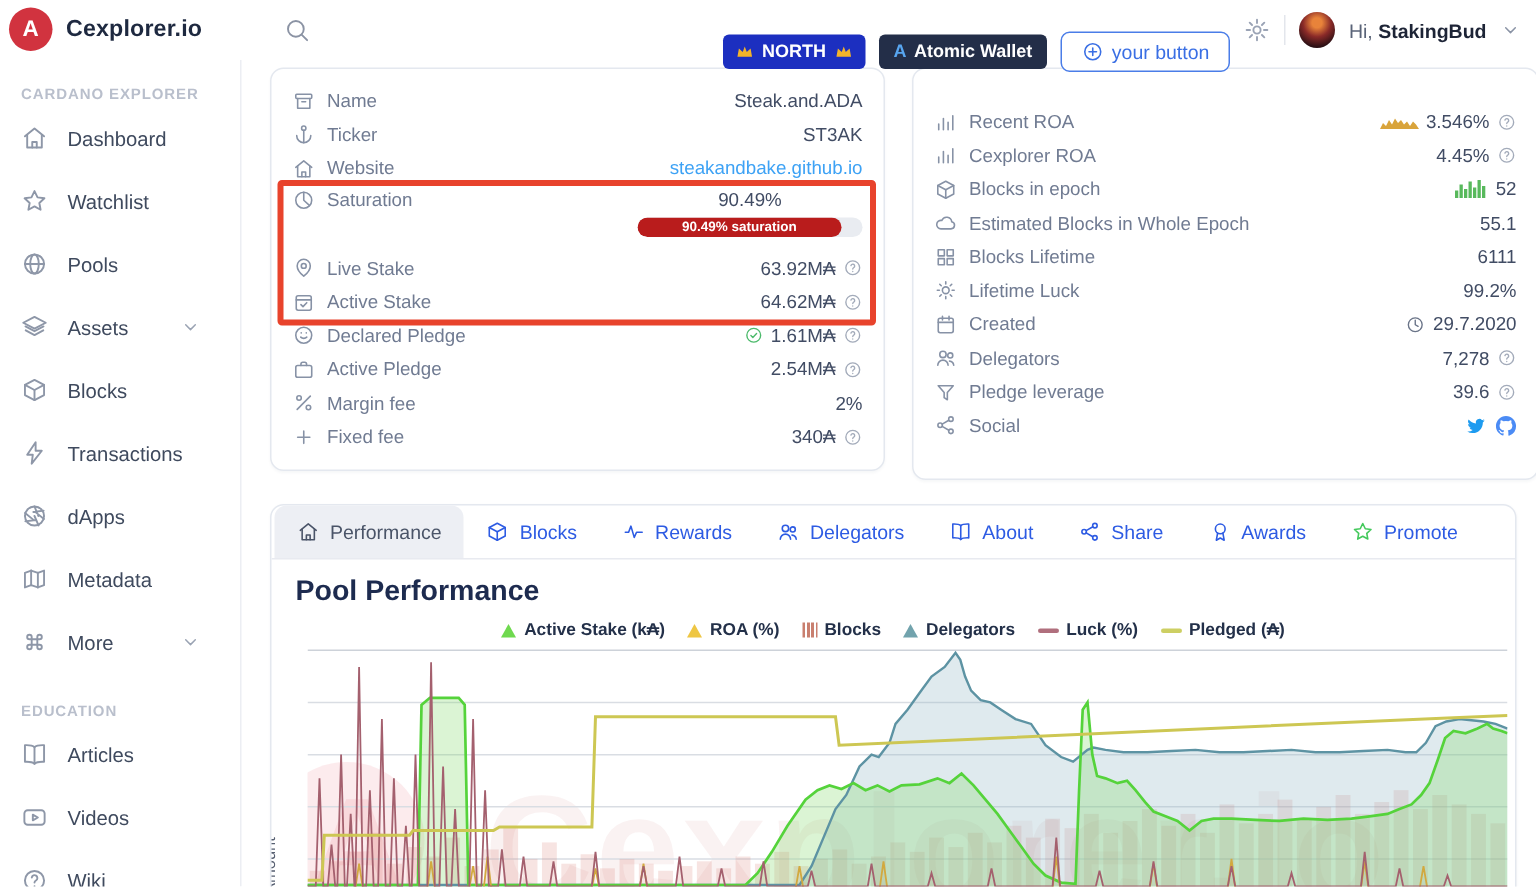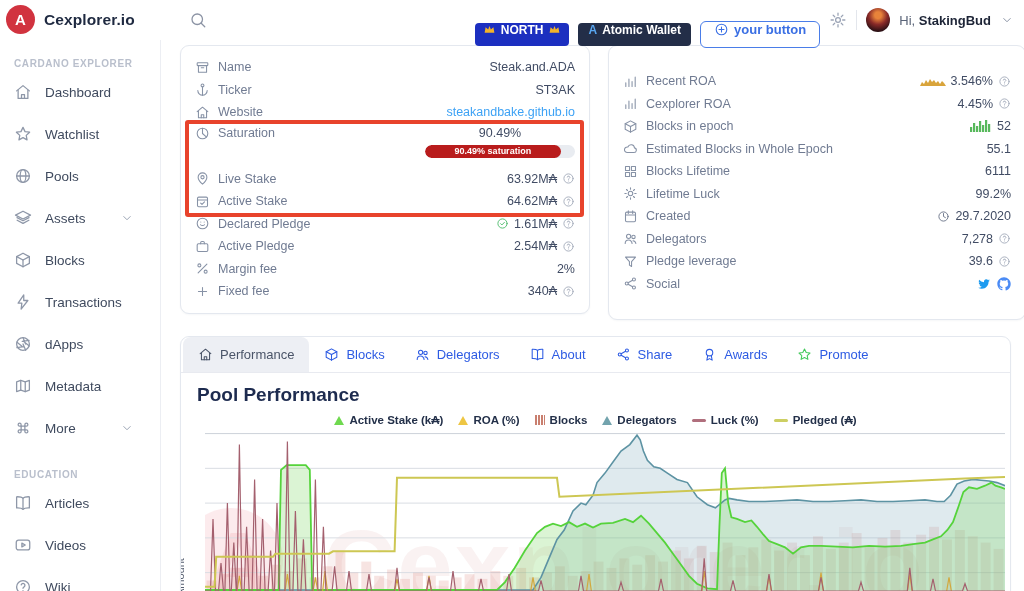--- a/index.html
+++ b/index.html
@@ -7,28 +7,28 @@
        font-family:"Liberation Sans","DejaVu Sans",sans-serif;color:#3f4a5e;}
   .page{position:absolute;inset:0;}
   
   header{position:absolute;top:0;left:0;right:0;height:40px;background:#fff;z-index:5;}
   .logo-wrap{position:absolute;left:6px;top:5px;display:flex;align-items:center;gap:9px;cursor:pointer;}
   .logo-circle{width:29px;height:29px;border-radius:50%;background:#d1333f;color:#fff;display:flex;
                align-items:center;justify-content:center;font-weight:bold;font-size:15px;}
   .logo-text{font-size:15.5px;font-weight:bold;color:#1e2940;letter-spacing:.1px;}
   .search-ic{position:absolute;left:189px;top:11px;color:#8b93a4;}
   .hdr-right{position:absolute;right:10px;top:0;height:40px;display:flex;align-items:center;gap:9px;}
-  .btn{border:none;border-radius:4px;display:flex;align-items:flex-start;gap:5px;font-size:12px;
+  .btn{border:none;border-radius:4px;display:flex;align-items:center;gap:5px;font-size:12px;
        font-weight:bold;cursor:pointer;font-family:inherit;margin-top:28px;}
   .btn-north{background:#1c2fc0;color:#fff;height:23px;padding:0 8px;}
   .btn-north .crown{color:#f3b32a;display:flex;}
   .btn-atomic{background:#232e48;color:#fff;height:23px;padding:0 10px;font-weight:600;}
   .aw-logo{color:#58a6f0;font-weight:bold;font-size:12px;}
   .btn-your{background:#fff;color:#3a6fe4;border:1.5px solid #4a7de8;border-radius:6px;height:27px;
-            padding:0 13px;font-size:13px;font-weight:700;}
+            padding:0 13px;font-size:13px;font-weight:400;}
   .gear-ic{color:#9aa3b5;cursor:pointer;display:flex;}
   .hdr-div{width:1px;height:20px;background:#e3e6ec;}
   .avatar{width:24px;height:24px;border-radius:50%;cursor:pointer;
           background:radial-gradient(circle at 50% 30%,#e8833a 0 16%,#8a2a28 45%,#2a0f14 78%);}
   .greet{font-size:13px;color:#5a6478;white-space:nowrap;}
   .greet b{color:#1d2436;}
   .chev{color:#8a93a5;display:flex;cursor:pointer;}
   
   aside{position:absolute;top:40px;left:0;bottom:0;width:161px;border-right:1px solid #eceef3;
         background:#fff;padding-top:18px;box-sizing:border-box;z-index:4;}
@@ -680,20 +680,28 @@
         </div>
         <div class="tab">
           <span class="tic">
             <svg width="15" height="15" viewBox="0 0 24 24" fill="none" stroke="currentColor" stroke-width="1.7" stroke-linecap="round" stroke-linejoin="round">
               <path d="M12 3 20.5 7.5v9L12 21 3.5 16.5v-9z"></path>
               <path d="M3.5 7.5 12 12l8.5-4.5"></path>
               <path d="M12 12v9"></path>
             </svg>
           </span>
           <span>Blocks</span>
+        </div>
+        <div class="tab">
+          <span class="tic">
+            <svg width="15" height="15" viewBox="0 0 24 24" fill="none" stroke="currentColor" stroke-width="1.7" stroke-linecap="round" stroke-linejoin="round">
+              <path d="M3 12.5h3.5L9 6l3.5 12L15 12.5h6"></path>
+            </svg>
+          </span>
+          <span>Rewards</span>
         </div>
         <div class="tab">
           <span class="tic">
             <svg width="15" height="15" viewBox="0 0 24 24" fill="none" stroke="currentColor" stroke-width="1.7" stroke-linecap="round" stroke-linejoin="round">
               <circle cx="9" cy="8.5" r="3.4"></circle>
               <path d="M3.5 20a5.5 5.5 0 0 1 11 0"></path>
               <circle cx="16.8" cy="9.5" r="2.7"></circle>
               <path d="M16 15.6a5 5 0 0 1 4.5 4.4"></path>
             </svg>
           </span>

